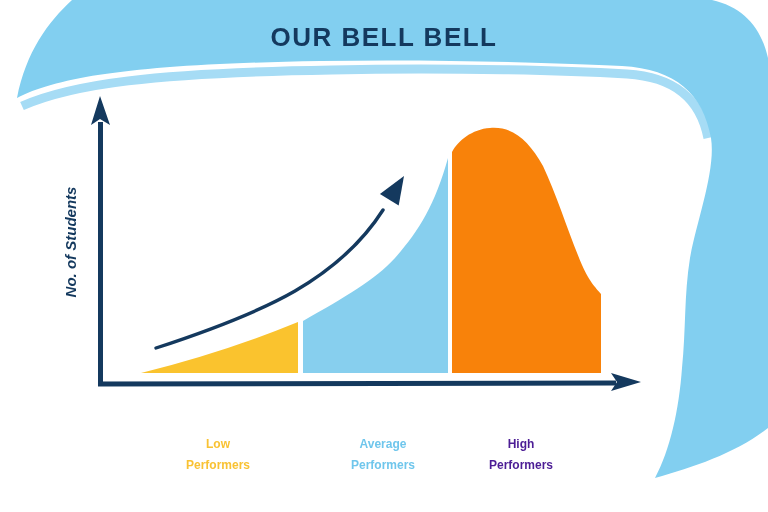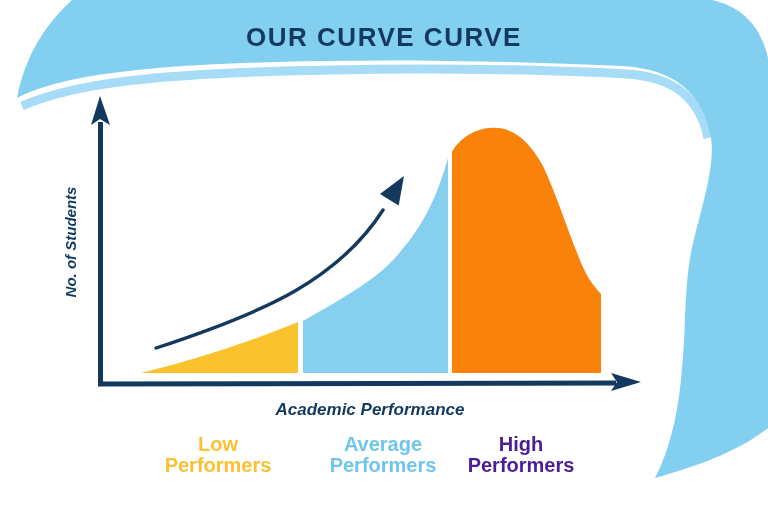--- a/index.html
+++ b/index.html
@@ -15,21 +15,21 @@
   .y-label{
     position:absolute;left:70px;top:242px;transform:translate(-50%,-50%) rotate(-90deg);
     font-size:15px;font-style:italic;font-weight:600;color:#14395E;white-space:nowrap;
   }
   .x-label{
     position:absolute;left:0;width:740px;top:400px;text-align:center;
     font-size:17px;font-style:italic;font-weight:600;color:#14395E;
   }
   .legend-item{
     position:absolute;top:434px;transform:translateX(-50%);
-    text-align:center;font-size:20px;font-weight:700;line-height:21px;white-space:nowrap;
+    text-align:center;font-size:12px;font-weight:700;line-height:21px;white-space:nowrap;
   }
   .legend-low{left:218px;color:#F9C233;}
   .legend-avg{left:383px;color:#6FC6EC;}
   .legend-high{left:521px;color:#4c1d95;}
 </style>
 </head>
 <body>
 
 <div class="canvas">
 
@@ -64,25 +64,24 @@
     <path d="M 156 348 C 205 332 255 314 295 291 C 331 270 362 243 383 210" fill="none" stroke-width="3.4" stroke-linecap="round" stroke="#14395E"></path>
     <polygon points="404,176 398.7,205.6 379.9,194" fill="#14395E"></polygon>
 
     <line x1="100.5" y1="386" x2="100.5" y2="122" stroke-width="5" stroke="#14395E"></line>
     <polygon points="100,96 91,125 100,119 110,125" fill="#14395E"></polygon>
 
     <line x1="98" y1="384" x2="616" y2="383" stroke-width="5" stroke="#14395E"></line>
     <polygon points="641,382 611,373 617,382 611,391" fill="#14395E"></polygon>
   </svg>
 
-  <div class="title">OUR CURVE CURVE</div>
+  <div class="title">OUR BELL BELL</div>
 
   <div class="y-label">No. of Students</div>
 
-  <div class="x-label">Academic Performance</div>
 
   <div class="legend-item legend-low">
     <div>Low</div>
     <div>Performers</div>
   </div>
 
   <div class="legend-item legend-avg">
     <div>Average</div>
     <div>Performers</div>
   </div>

